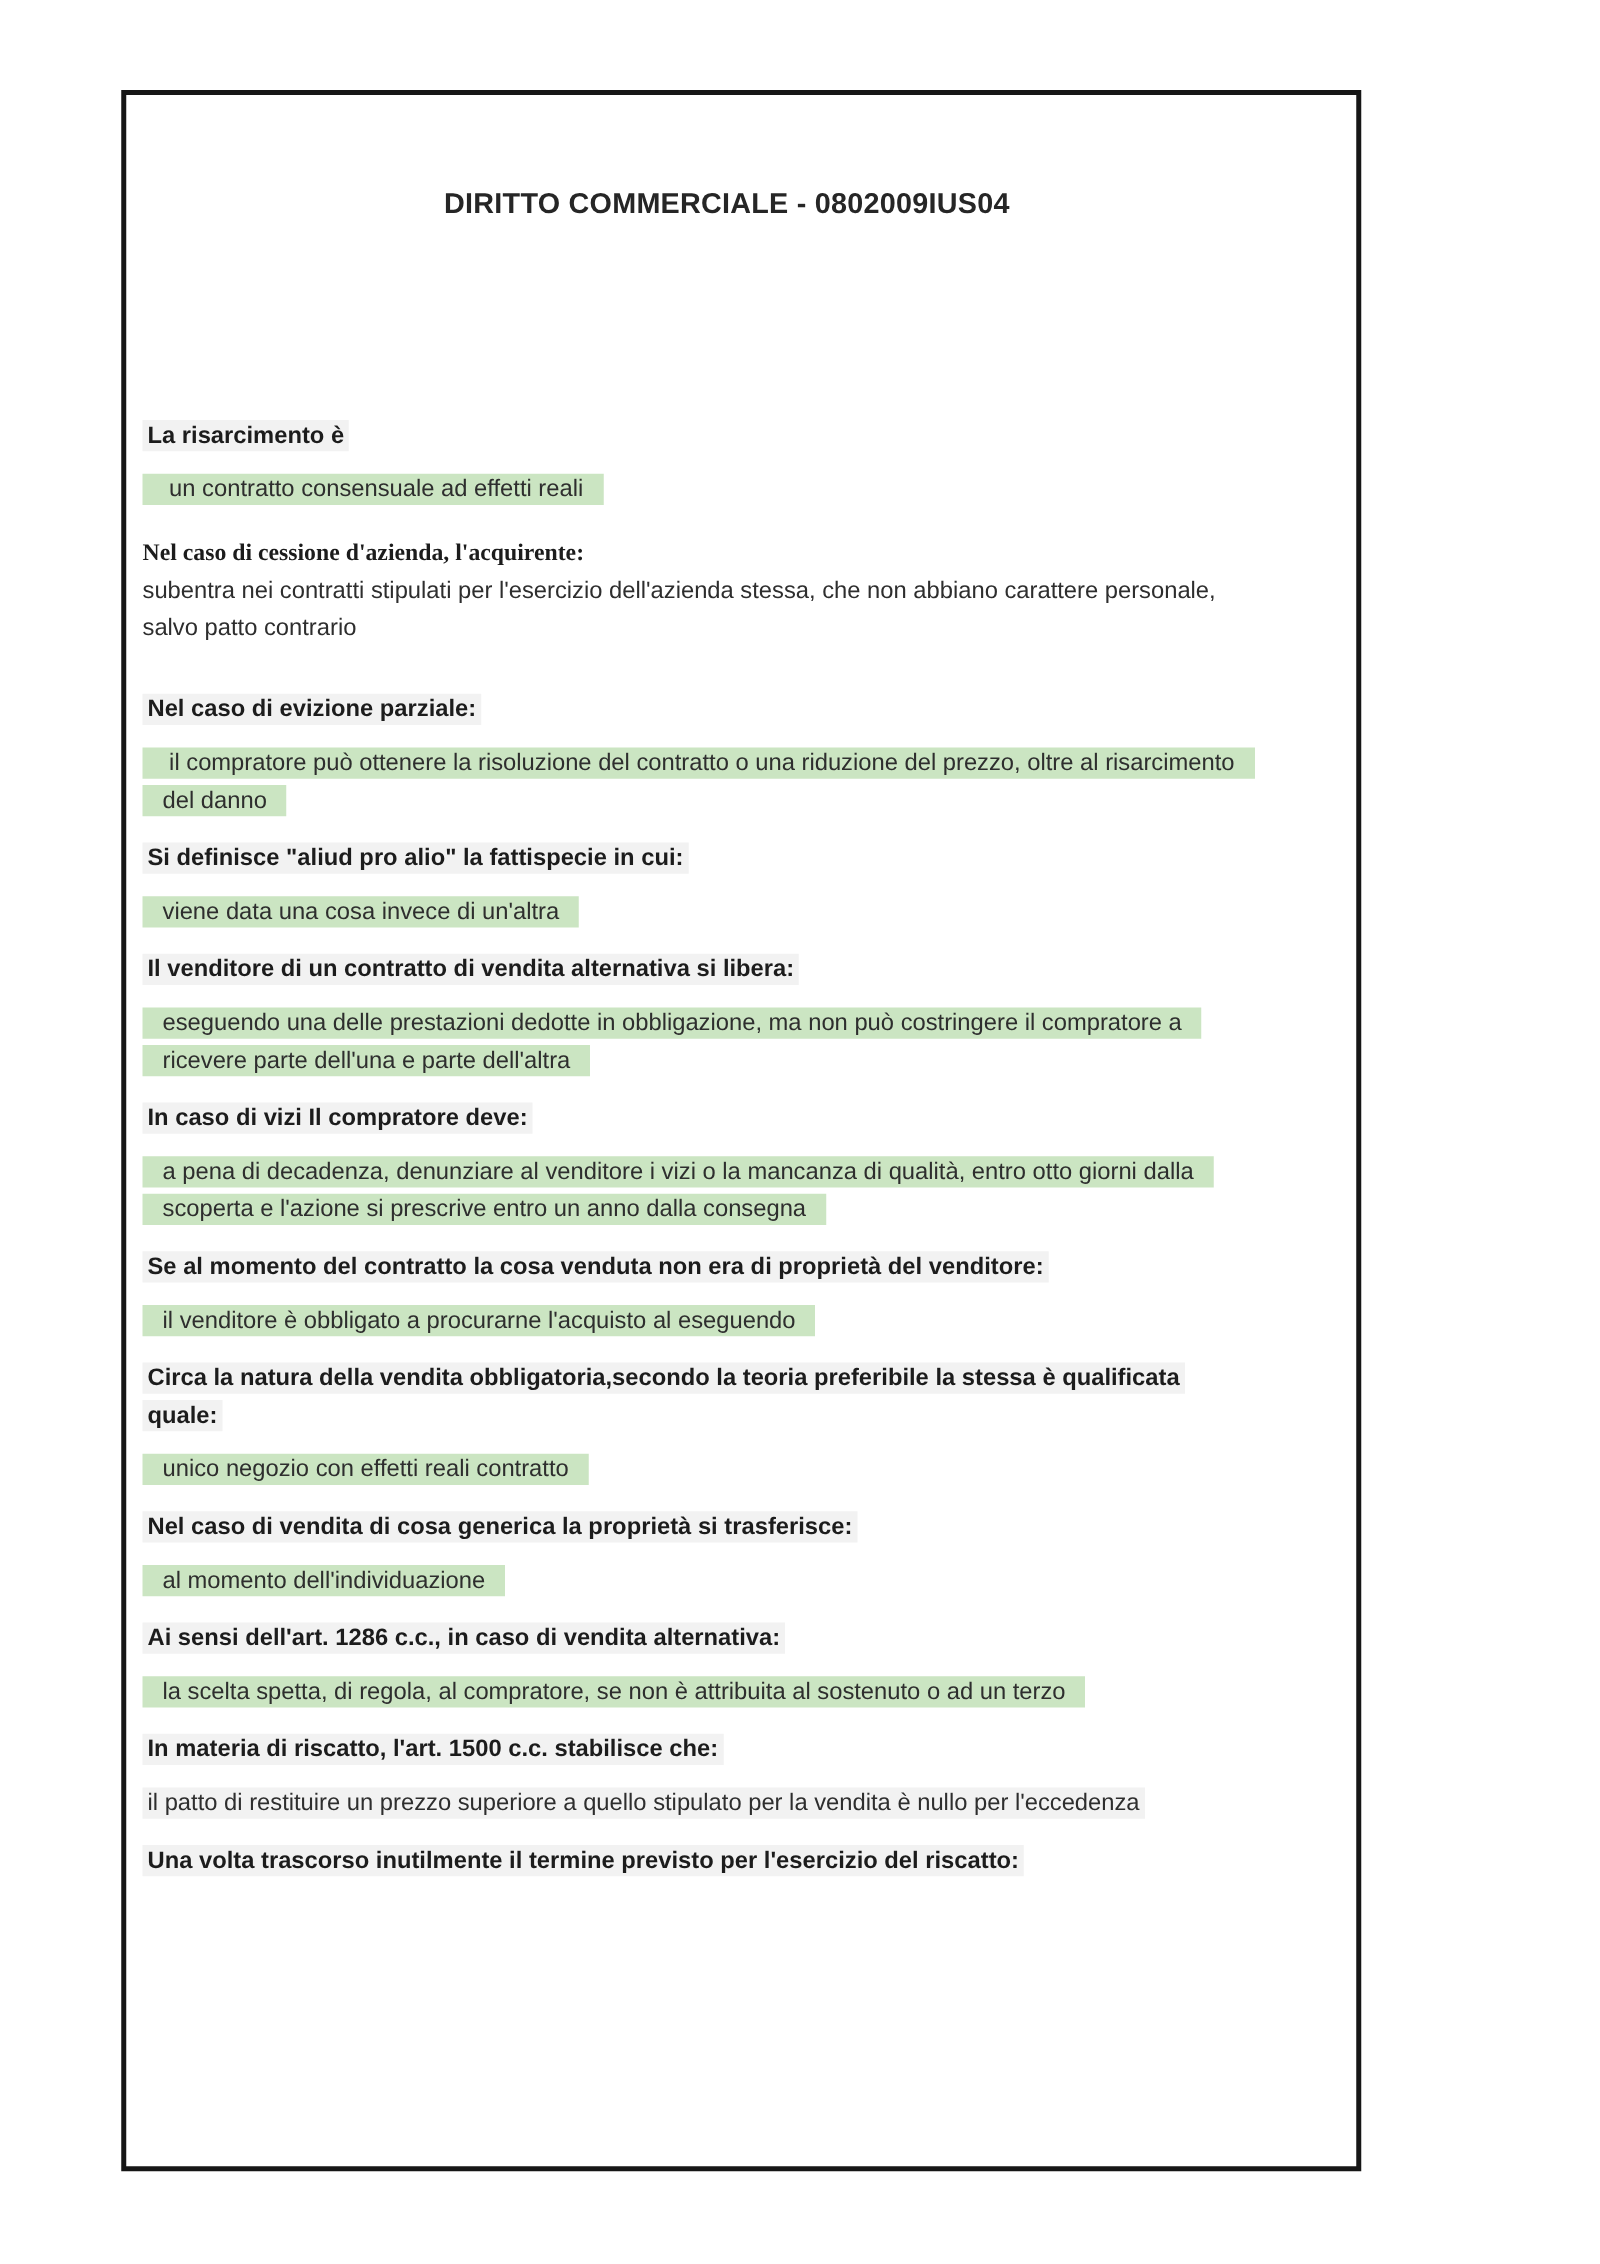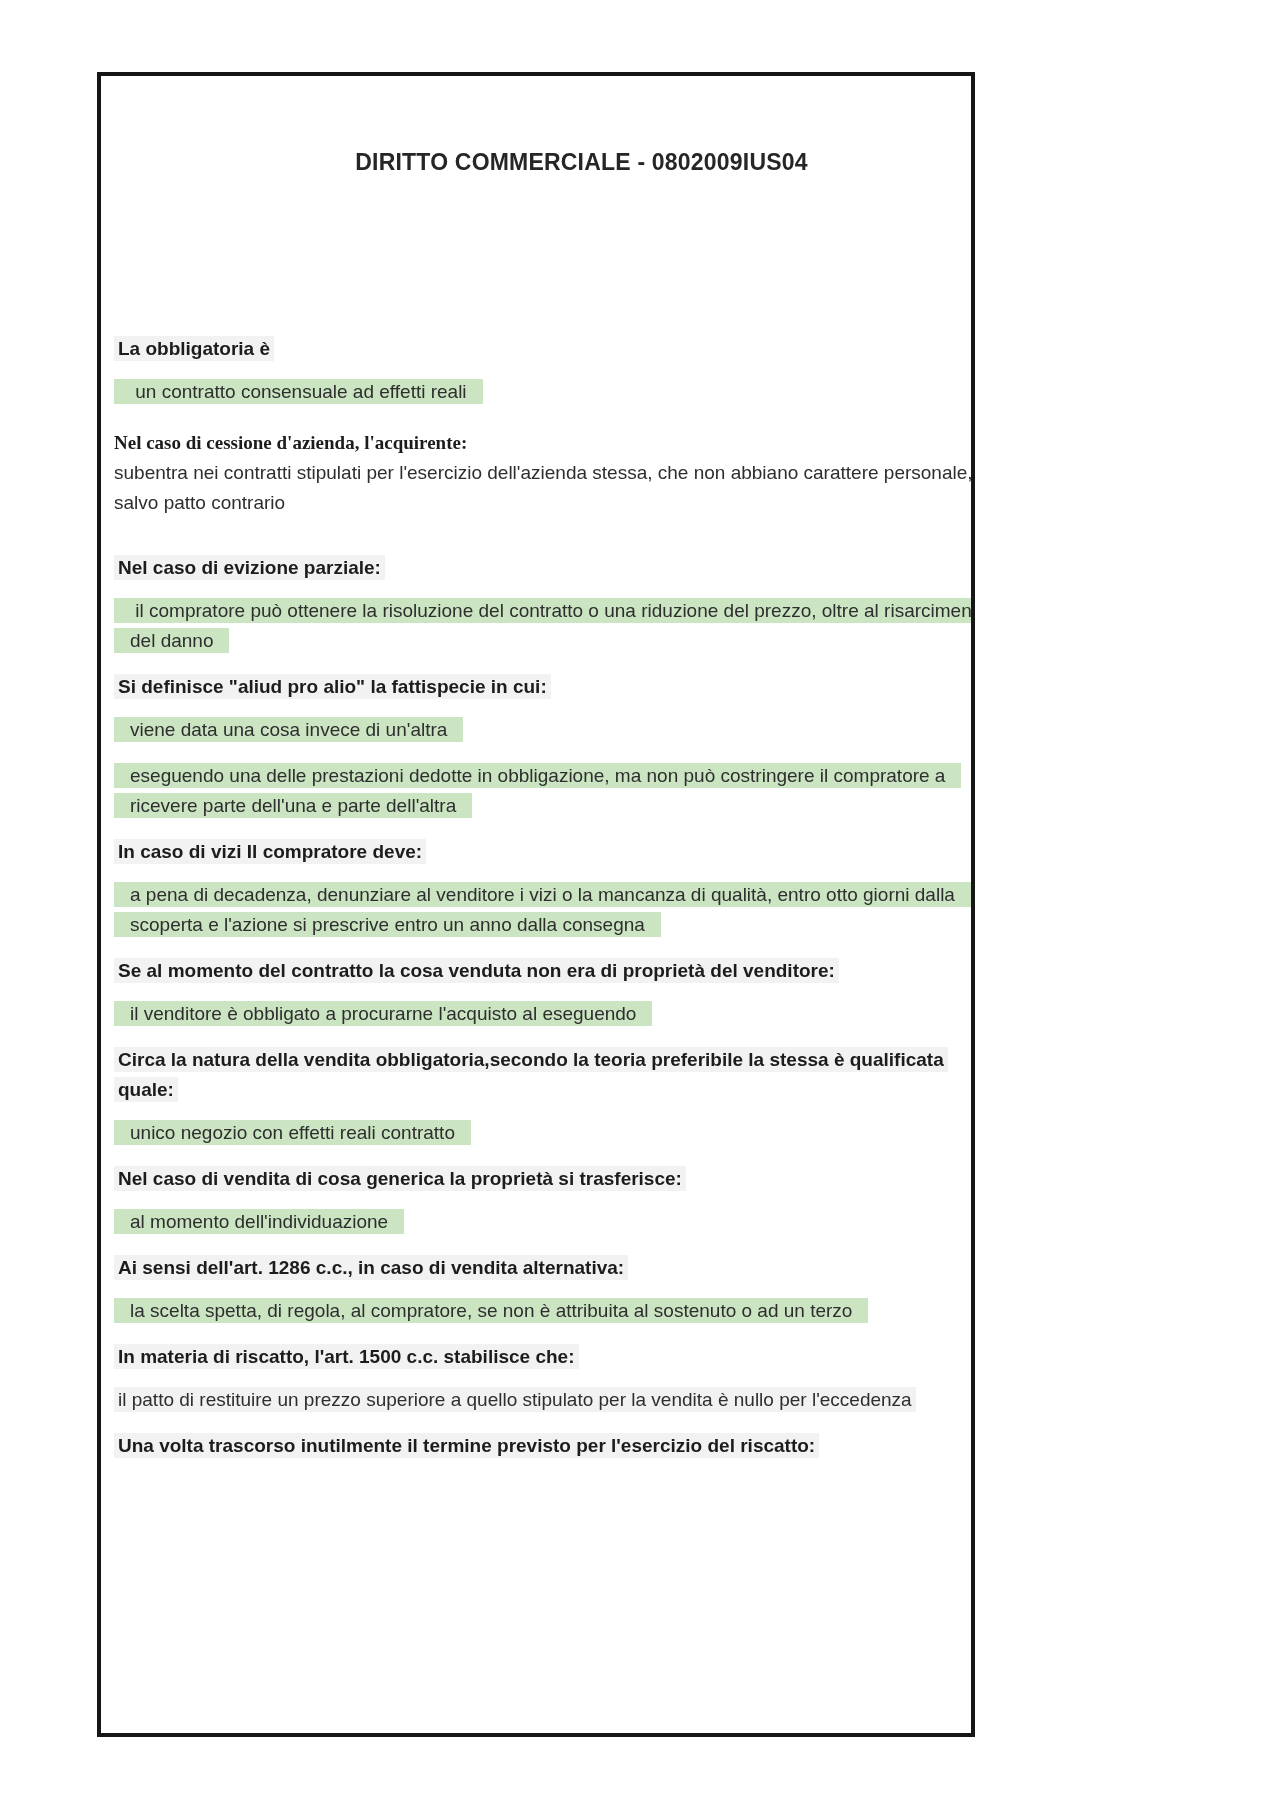--- a/index.html
+++ b/index.html
@@ -11,21 +11,21 @@
     width: 1280px;
     height: 1811px;
     position: relative;
     font-family: "Liberation Sans", "DejaVu Sans", sans-serif;
     color: #1c1c1c;
   }
   .page {
     position: absolute;
     left: 97px;
     top: 72px;
-    width: 878px;
+    width: 992px;
     height: 1665px;
     box-sizing: border-box;
     border: 4px solid #161616;
     background: #ffffff;
     overflow: hidden;
   }
   .content {
     padding: 70px 20px 0 13px;
     width: 935px;
     box-sizing: content-box;
@@ -84,34 +84,35 @@
 </style>
 </head>
 <body>
 
 <div class="page">
   <div class="content">
 
     <p class="title">DIRITTO COMMERCIALE - 0802009IUS04</p>
 
 
-    <p class="q first"><span class="hl-gray">La obbligatoria è</span></p>
+    <p class="q first"><span class="hl-gray">La risarcimento è</span></p>
     <p class="a"><span class="hl-green"> un contratto consensuale ad effetti reali</span></p>
 
     <p class="q sp-lg mb-0"><span class="no-hl">Nel caso di cessione d'azienda, l'acquirente:</span></p>
     <p class="a"><span class="no-hl">subentra nei contratti stipulati per l'esercizio dell'azienda stessa, che non abbiano carattere personale,
 salvo patto contrario</span></p>
 
     <p class="q sp-xl"><span class="hl-gray">Nel caso di evizione parziale:</span></p>
     <p class="a"><span class="hl-green"> il compratore può ottenere la risoluzione del contratto o una riduzione del prezzo, oltre al risarcimento
 del danno</span></p>
 
     <p class="q"><span class="hl-gray">Si definisce "aliud pro alio" la fattispecie in cui:</span></p>
     <p class="a"><span class="hl-green">viene data una cosa invece di un'altra</span></p>
 
+    <p class="q"><span class="hl-gray">Il venditore di un contratto di vendita alternativa si libera:</span></p>
     <p class="a"><span class="hl-green">eseguendo una delle prestazioni dedotte in obbligazione, ma non può costringere il compratore a
 ricevere parte dell'una e parte dell'altra</span></p>
 
     <p class="q"><span class="hl-gray">In caso di vizi Il compratore deve:</span></p>
     <p class="a"><span class="hl-green">a pena di decadenza, denunziare al venditore i vizi o la mancanza di qualità, entro otto giorni dalla
 scoperta e l'azione si prescrive entro un anno dalla consegna</span></p>
 
     <p class="q"><span class="hl-gray">Se al momento del contratto la cosa venduta non era di proprietà del venditore:</span></p>
     <p class="a"><span class="hl-green">il venditore è obbligato a procurarne l'acquisto al eseguendo</span></p>
 

